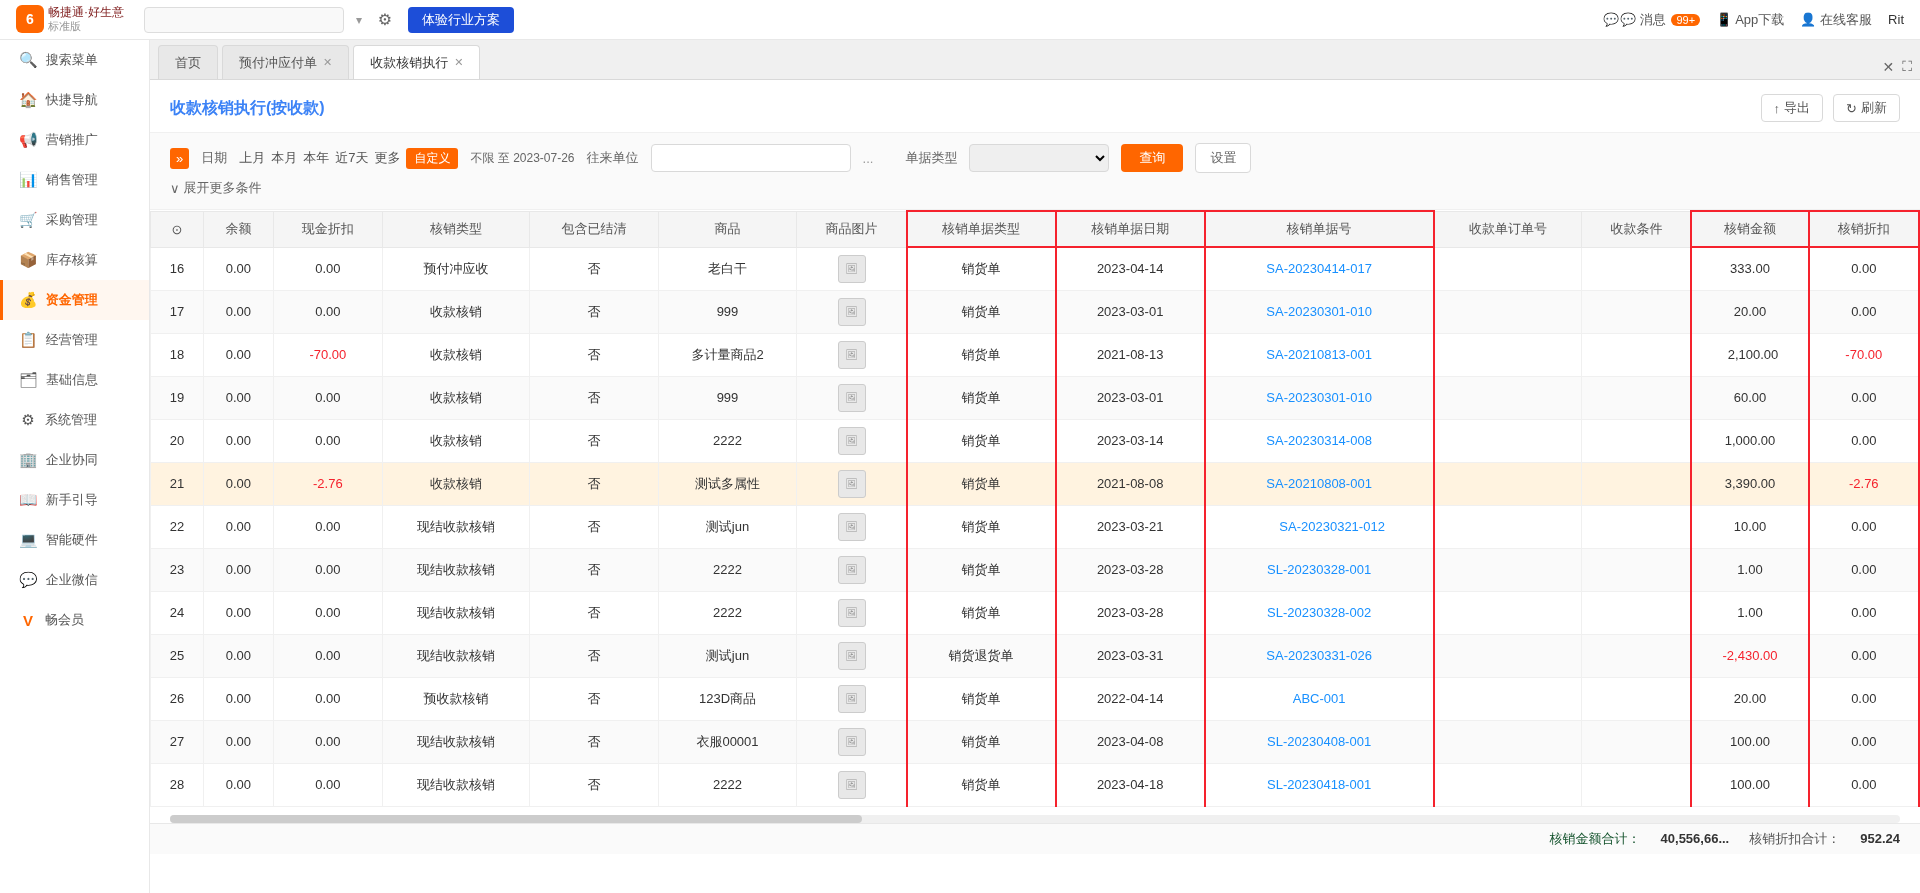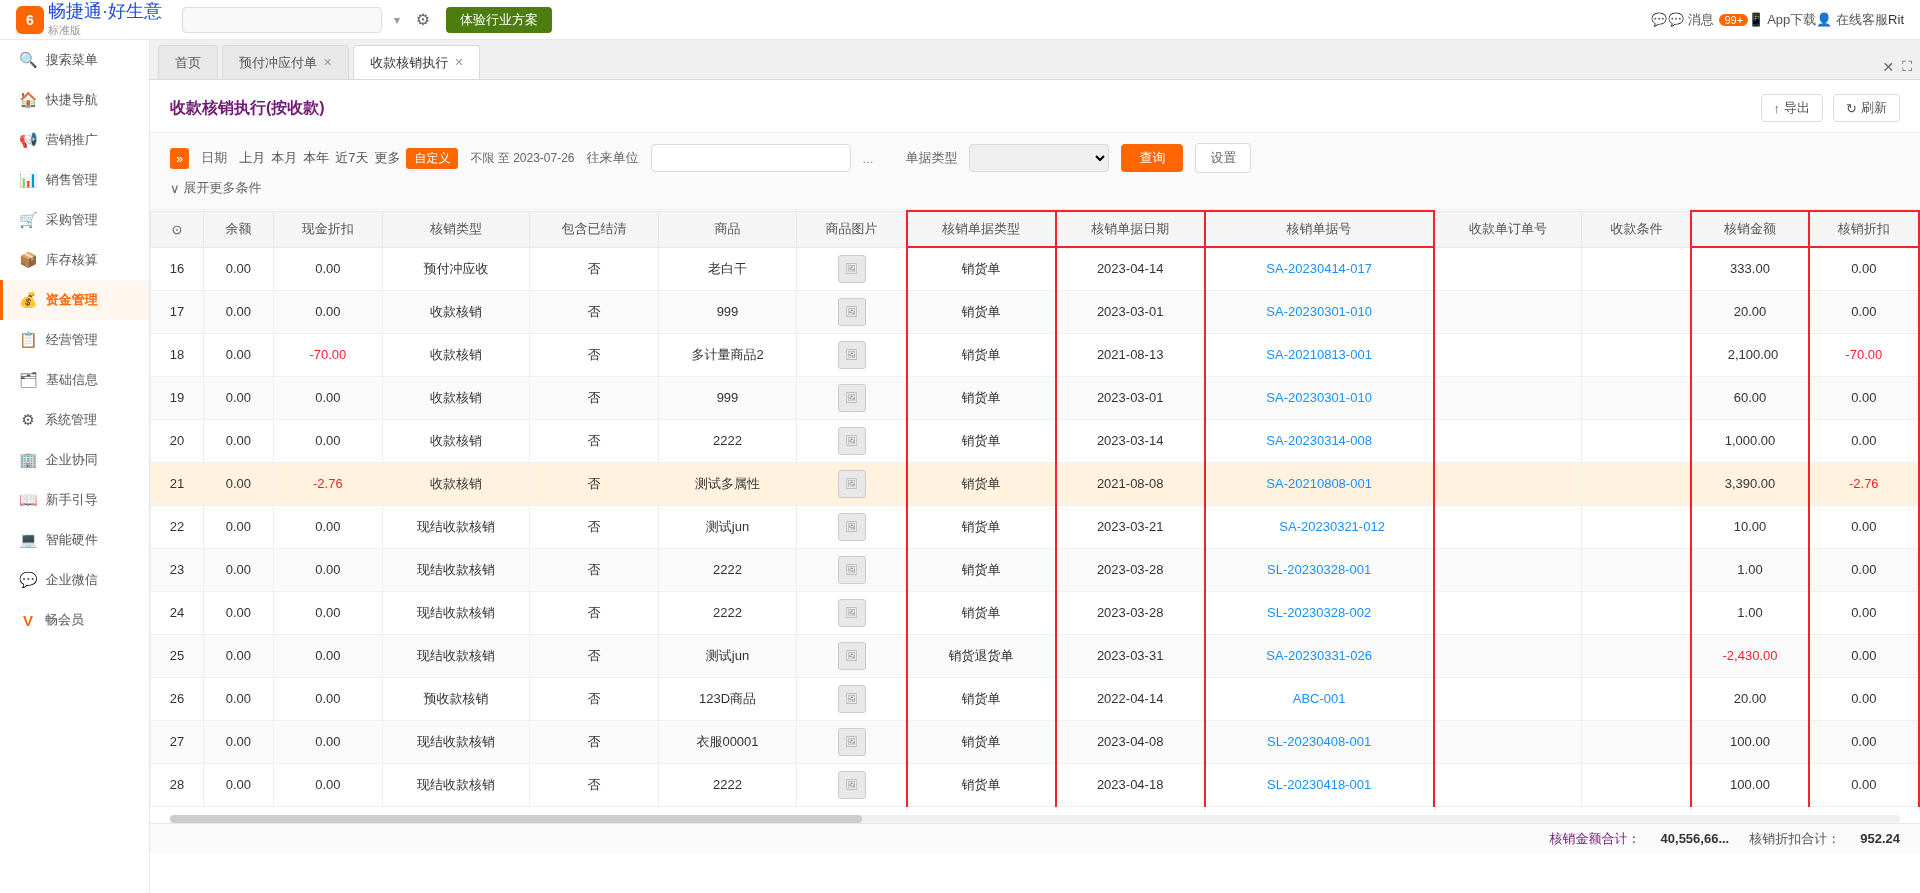--- a/index.html
+++ b/index.html
@@ -21,38 +21,38 @@
       gap: 4px;
       margin-right: 8px;
     }
     .logo-icon {
       width: 28px; height: 28px;
       background: #f60;
       border-radius: 6px;
       display: flex; align-items: center; justify-content: center;
       color: #fff; font-weight: bold; font-size: 14px;
     }
-    .logo-text { font-size: 18px; color: #1d4ed8; line-height: 1.2; }
+    .logo-text { font-size: 12px; color: #7f1d1d; line-height: 1.2; }
     .logo-sub { font-size: 11px; color: #999; }
     .top-bar-search {
       flex: 1; max-width: 200px;
       height: 26px; border: 1px solid #ddd; border-radius: 4px;
       padding: 0 8px; font-size: 12px; color: #999; background: #f9f9f9;
     }
     .top-bar-btn {
-      background: #4d7c0f; color: #fff; border: none;
+      background: #1d4ed8; color: #fff; border: none;
       padding: 4px 14px; border-radius: 4px; font-size: 13px; cursor: pointer;
     }
     .top-bar-gear {
       width: 22px; height: 22px; color: #666; cursor: pointer;
       font-size: 16px; display: flex; align-items: center; justify-content: center;
     }
     .top-bar-right {
       margin-left: auto;
-      display: flex; align-items: center; gap: 0; font-size: 13px; color: #555; justify-content: flex-end;
+      display: flex; align-items: center; gap: 16px; font-size: 13px; color: #555; justify-content: flex-end;
     }
     .badge {
       background: #f60; color: #fff; border-radius: 10px;
       font-size: 11px; padding: 0 5px; margin-left: 2px;
     }
 
     
     .layout { display: flex; height: calc(100vh - 40px); }
 
     
@@ -91,21 +91,21 @@
     .tab-close { font-size: 11px; color: #999; cursor: pointer; }
     .tabs-actions { margin-left: auto; display: flex; align-items: center; gap: 8px; padding-bottom: 4px; }
 
     
     .page-content { flex: 1; overflow-y: auto; background: #fff; }
     .page-header {
       padding: 14px 20px 10px;
       display: flex; align-items: center; justify-content: space-between;
       border-bottom: 1px solid #f0f0f0;
     }
-    .page-title { font-size: 16px; font-weight: bold; color: #701a75; }
+    .page-title { font-size: 16px; font-weight: bold; color: #3b82f6; }
     .page-actions { display: flex; gap: 10px; }
     .action-btn {
       display: flex; align-items: center; gap: 4px;
       border: 1px solid #d9d9d9; background: #fff;
       padding: 4px 12px; border-radius: 4px; cursor: pointer; font-size: 13px; color: #555;
     }
 
     
     .filter-bar {
       padding: 10px 20px;
@@ -605,20 +605,20 @@
   </tr>
             </tbody>
         </table>
       </div>
 
       <div class="scrollbar-track">
         <div class="scrollbar-thumb"></div>
       </div>
 
       <div class="table-footer">
-        <span style="color:#701a75;">核销金额合计：</span>
+        <span style="color:#14532d;">核销金额合计：</span>
         <span style="font-weight:bold;">40,556,66...</span>
         <span style="color:#555;">核销折扣合计：</span>
         <span style="font-weight:bold;">952.24</span>
       </div>
     </div>
   </div>
 </div>
 
 </body></html>

